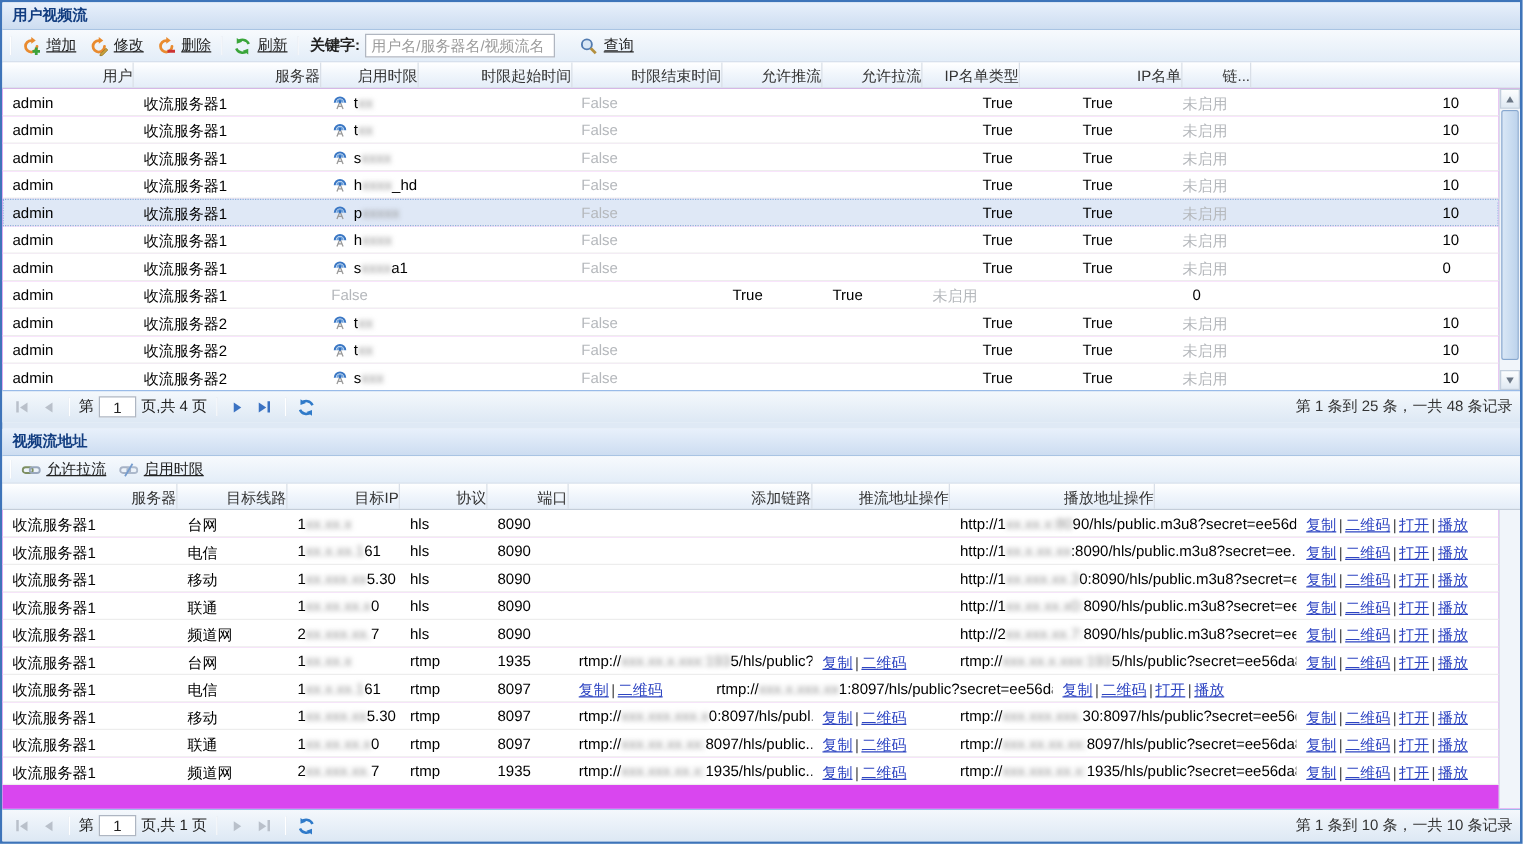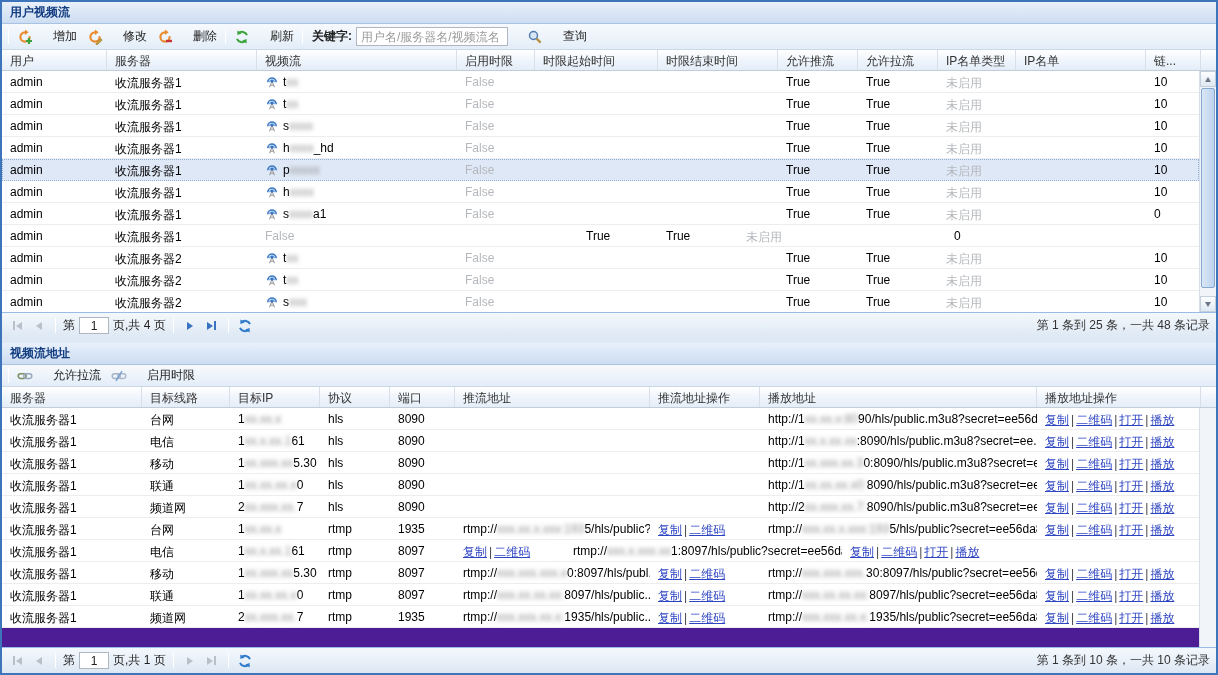--- a/index.html
+++ b/index.html
@@ -11,35 +11,35 @@
   .panel { display:flex; flex-direction:column; background:#fff; }
   #panel1 { height:336px; }
   #panel2 { height:330px; }
   .splitter { height:5px; background:#dfe9f5; }
   .panel-title { height:22px; flex:0 0 22px; background:linear-gradient(#e8f0fb,#cdddf1);
     border-bottom:1px solid #a9c4e3; color:#123d80; font-weight:bold;
     line-height:21px; padding-left:8px; }
   .toolbar { flex:0 0 26px; background:linear-gradient(#f7fafd,#e3edf8);
     border-bottom:1px solid #cbd8e8; display:flex; align-items:center; padding:0 3px; }
   #panel2 .toolbar { flex:0 0 22px; }
-  .tbtn { display:flex; align-items:center; gap:20px; padding:2px 5px; color:#222;
-    cursor:pointer; border-radius:3px; white-space:nowrap; }
+  .tbtn { display:flex; align-items:center; gap:4px; padding:2px 5px; color:#222;
+    cursor:pointer; border-radius:3px; white-space:nowrap;text-decoration:underline; }
   .tlabel { font-weight:bold; color:#222; padding:0 4px 0 6px; }
   .tsep { width:1px; height:15px; background:#c6d2e2; border-right:1px solid #fff; margin:0 3px; }
   .kw-input { width:152px; height:19px; border:1px solid #b0b6c0; padding:0 4px;
     font-size:12px; color:#333; font-family:inherit; }
   .kw-input::placeholder { color:#9b9b9b; opacity:1; }
 
   .grid-header { display:flex; flex:0 0 21px; background:linear-gradient(#ffffff,#f1f6fc 45%,#e4edf8);
-    border-bottom:1px solid #c3cdd9; }
+    border-bottom:1px solid #c3cdd9;text-align:right; }
   .hcell { border-right:1px solid #d9dfe8; padding:3px 0 0 8px; color:#333;
     overflow:hidden; white-space:nowrap; flex:0 0 auto; cursor:pointer; }
   .hspacer { flex:1 1 auto; border-right:none; cursor:default; }
 
-  .grid-body { position:relative; background:#4c1d95; overflow:hidden; }
+  .grid-body { position:relative; background:#d946ef; overflow:hidden; }
   #t1-body { flex:0 0 241px; }
   #t2-body { flex:0 0 239px; }
   .rows { position:absolute; inset:0 17px 0 0; overflow:hidden; }
   .grid-row { display:flex; height:22px; border-bottom:1px solid #ededed; background:#fff; cursor:pointer; }
   .grid-row.selected { background:#dfe8f6; outline:1px dotted #8fb0dd; outline-offset:-1px; }
   .cell { padding:4px 4px 0 8px; color:#000; white-space:nowrap; overflow:hidden; flex:0 0 auto; }
   .gray { color:#b5b8bc; }
   .blur { filter:blur(2px); color:#8f8f8f; }
   .stream-ic { display:inline-block; vertical-align:-3px; margin-right:4px; }
   .oplink { color:#2e45c2; text-decoration:underline; cursor:pointer; }
@@ -122,21 +122,20 @@
           <circle cx="6.5" cy="6.5" r="4" stroke="#527bb0" fill="#d9e7f5" stroke-width="1.5"></circle>
           <line x1="9.6" y1="9.6" x2="13.6" y2="13.6" stroke="#b38f3e" stroke-width="2.2"></line>
         </svg>
         <span>查询</span>
       </div>
     </div>
 
     <div class="grid-header" id="t1-header">
         <div class="hcell" style="width: 105px;">用户</div>
         <div class="hcell" style="width: 150px;">服务器</div>
-        <div class="hcell" style="width: 200px;">视频流</div>
         <div class="hcell" style="width: 78px;">启用时限</div>
         <div class="hcell" style="width: 123px;">时限起始时间</div>
         <div class="hcell" style="width: 120px;">时限结束时间</div>
         <div class="hcell" style="width: 80px;">允许推流</div>
         <div class="hcell" style="width: 80px;">允许拉流</div>
         <div class="hcell" style="width: 78px;">IP名单类型</div>
         <div class="hcell" style="width: 130px;">IP名单</div>
         <div class="hcell" style="width: 55px;">链...</div>
         <div class="hcell hspacer"></div>
       </div>
@@ -403,23 +402,22 @@
         <span>启用时限</span>
       </div>
     </div>
 
     <div class="grid-header" id="t2-header">
         <div class="hcell" style="width: 140px;">服务器</div>
         <div class="hcell" style="width: 88px;">目标线路</div>
         <div class="hcell" style="width: 90px;">目标IP</div>
         <div class="hcell" style="width: 70px;">协议</div>
         <div class="hcell" style="width: 65px;">端口</div>
-        <div class="hcell" style="width: 195px;">推流地址</div>
+        <div class="hcell" style="width: 195px;">添加链路</div>
         <div class="hcell" style="width: 110px;">推流地址操作</div>
-        <div class="hcell" style="width: 277px;">播放地址</div>
         <div class="hcell" style="width: 164px;">播放地址操作</div>
         <div class="hcell hspacer"></div>
       </div>
 
     <div class="grid-body" id="t2-body">
       <div class="rows" id="t2-rows">
           <div class="grid-row">
             <div class="cell" style="width: 140px;">收流服务器1</div>
             <div class="cell" style="width: 88px;">台网</div>
             <div class="cell" style="width: 90px;"><span>1</span><span class="blur">xx.xx.x</span></div>

